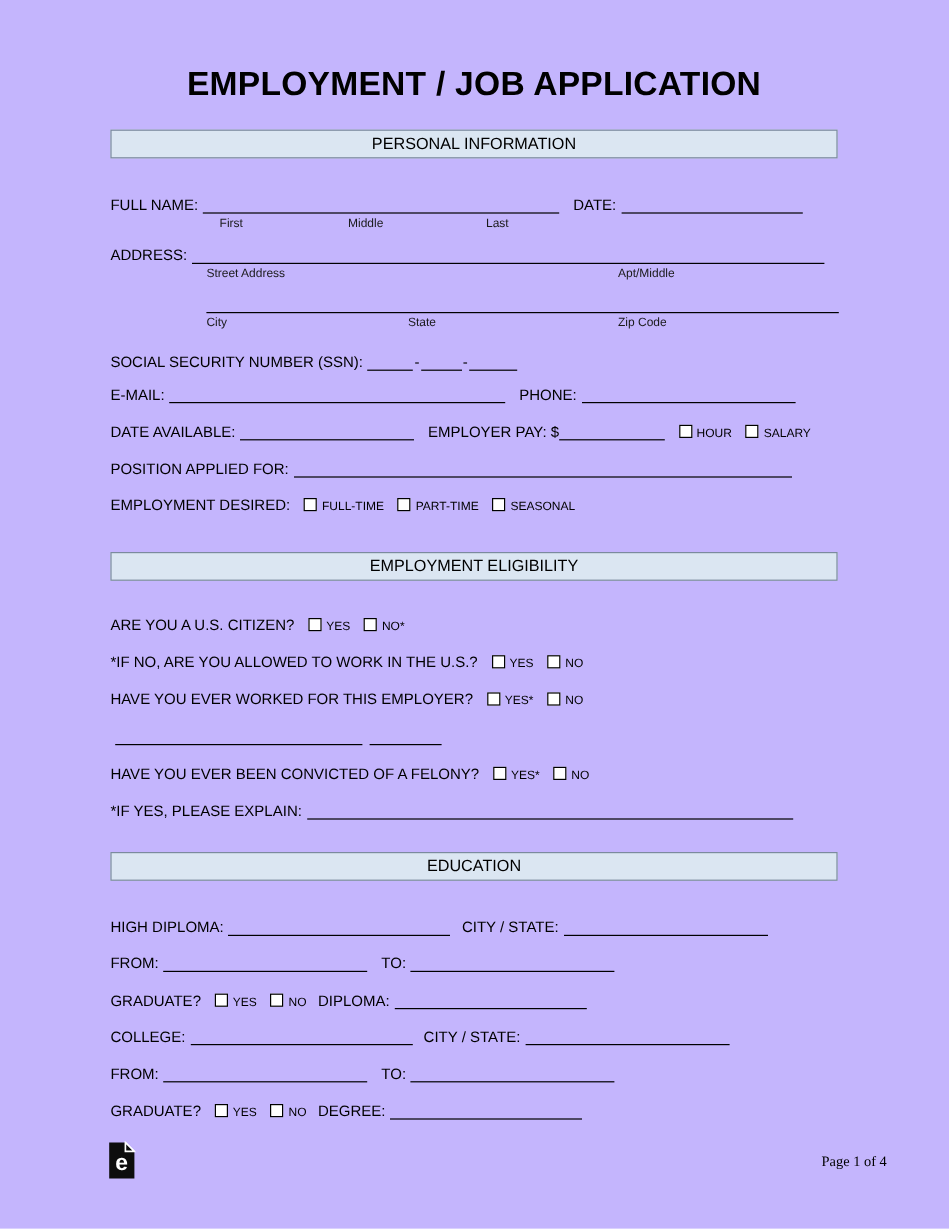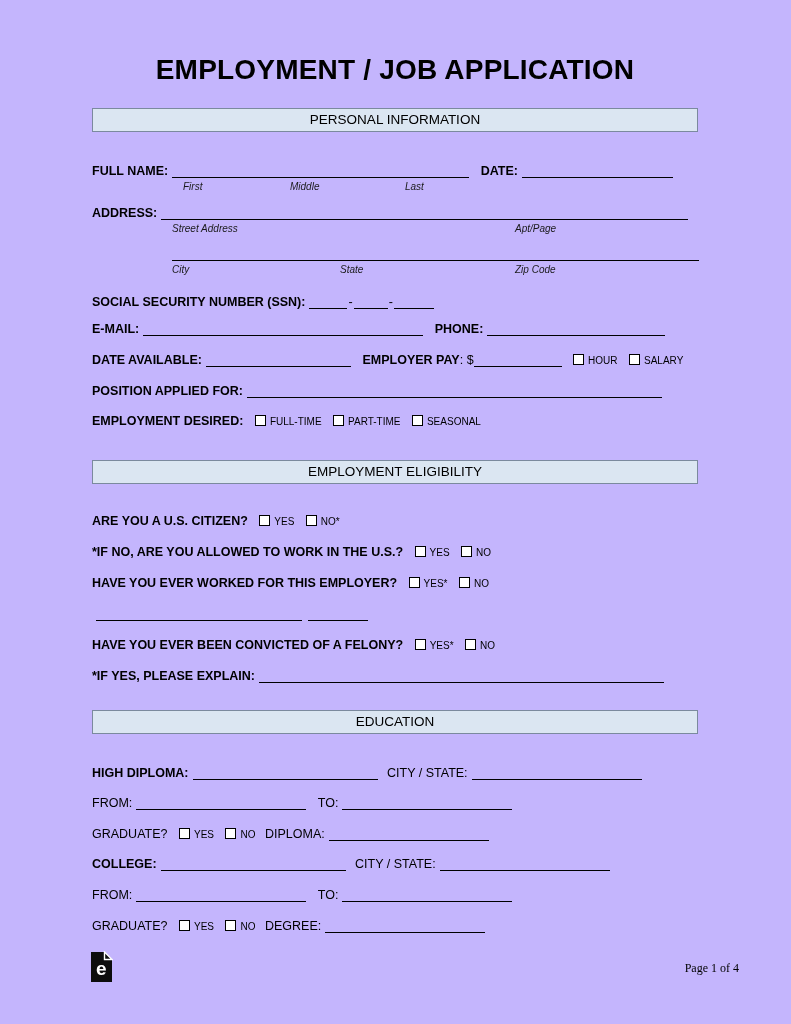--- a/index.html
+++ b/index.html
@@ -8,23 +8,23 @@
     font-family:"Liberation Sans",sans-serif;color:#000;overflow:hidden;padding-left:16px;
   }
   .content{position:absolute;left:92px;top:56px;width:606px;}
   .title{margin:0;text-align:center;font-size:28px;font-weight:bold;line-height:28px;letter-spacing:.2px;}
   .bar{
     box-sizing:border-box;height:24px;border:1px solid var(--section-border,#7b8a9e);
     background:var(--section-bg,#dbe6f2);text-align:center;font-weight:normal;
     font-size:13.5px;line-height:22px;
   }
   .row{font-size:12.5px;line-height:16px;height:16px;white-space:nowrap;}
-  .b{font-weight:bold;}
+  .b{font-weight:normal;}
   .sub{font-size:10px;line-height:12px;height:12px;color:#1a1a1a;white-space:nowrap;}
-  .sub span{display:inline-block;font-style:italic;}
+  .sub span{display:inline-block;}
   .ln{display:inline-block;border-bottom:1px solid #000;height:10px;vertical-align:-3px;margin-left:4px;}
   .cb{display:inline-block;width:11px;height:11px;border:1.3px solid #000;box-sizing:border-box;
       vertical-align:-1px;margin:0 4px 0 8px;background:#fff;}
   .opt{font-size:10px;}
   
   .m31{margin-top:31px}.m29{margin-top:29px}.m26{margin-top:26px}.m24{margin-top:24px}
   .m18{margin-top:18px}.m15{margin-top:15px}.m14{margin-top:14px}
   .m12{margin-top:12px}.m11{margin-top:11px}.m2{margin-top:2px}
   
   .w297{width:297px}.w151{width:151px}.w527{width:527px}.w280{width:280px}.w178{width:178px}
@@ -55,21 +55,21 @@
       <span class="b gap8">DATE:</span><span class="ln w151"></span>
     </div>
     <div class="sub m2 pad91">
       <span class="sw107">First</span><span class="sw115">Middle</span><span>Last</span>
     </div>
 
     <div class="row m12">
       <span class="b">ADDRESS:</span><span class="ln w527"></span>
     </div>
     <div class="sub m2 pad80">
-      <span class="sw343">Street Address</span><span>Apt/Page</span>
+      <span class="sw343">Street Address</span><span>Apt/Middle</span>
     </div>
 
     <div class="row m11 pad80">
       <span class="ln w527" style="margin-left:0"></span>
     </div>
     <div class="sub m2 pad80">
       <span class="sw168">City</span><span class="sw175">State</span><span>Zip Code</span>
     </div>
 
     <div class="row m18">

